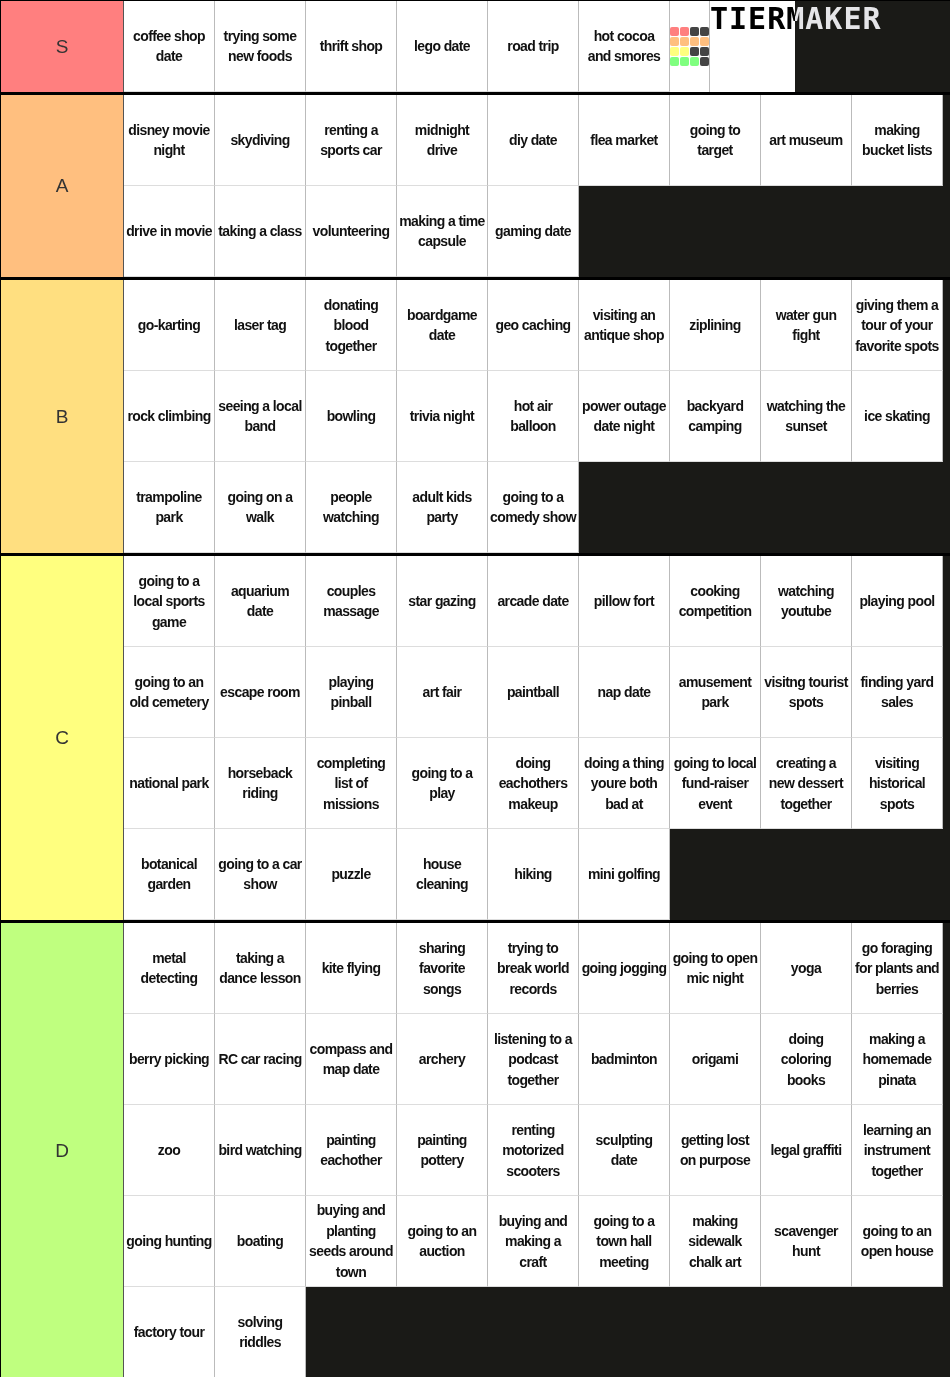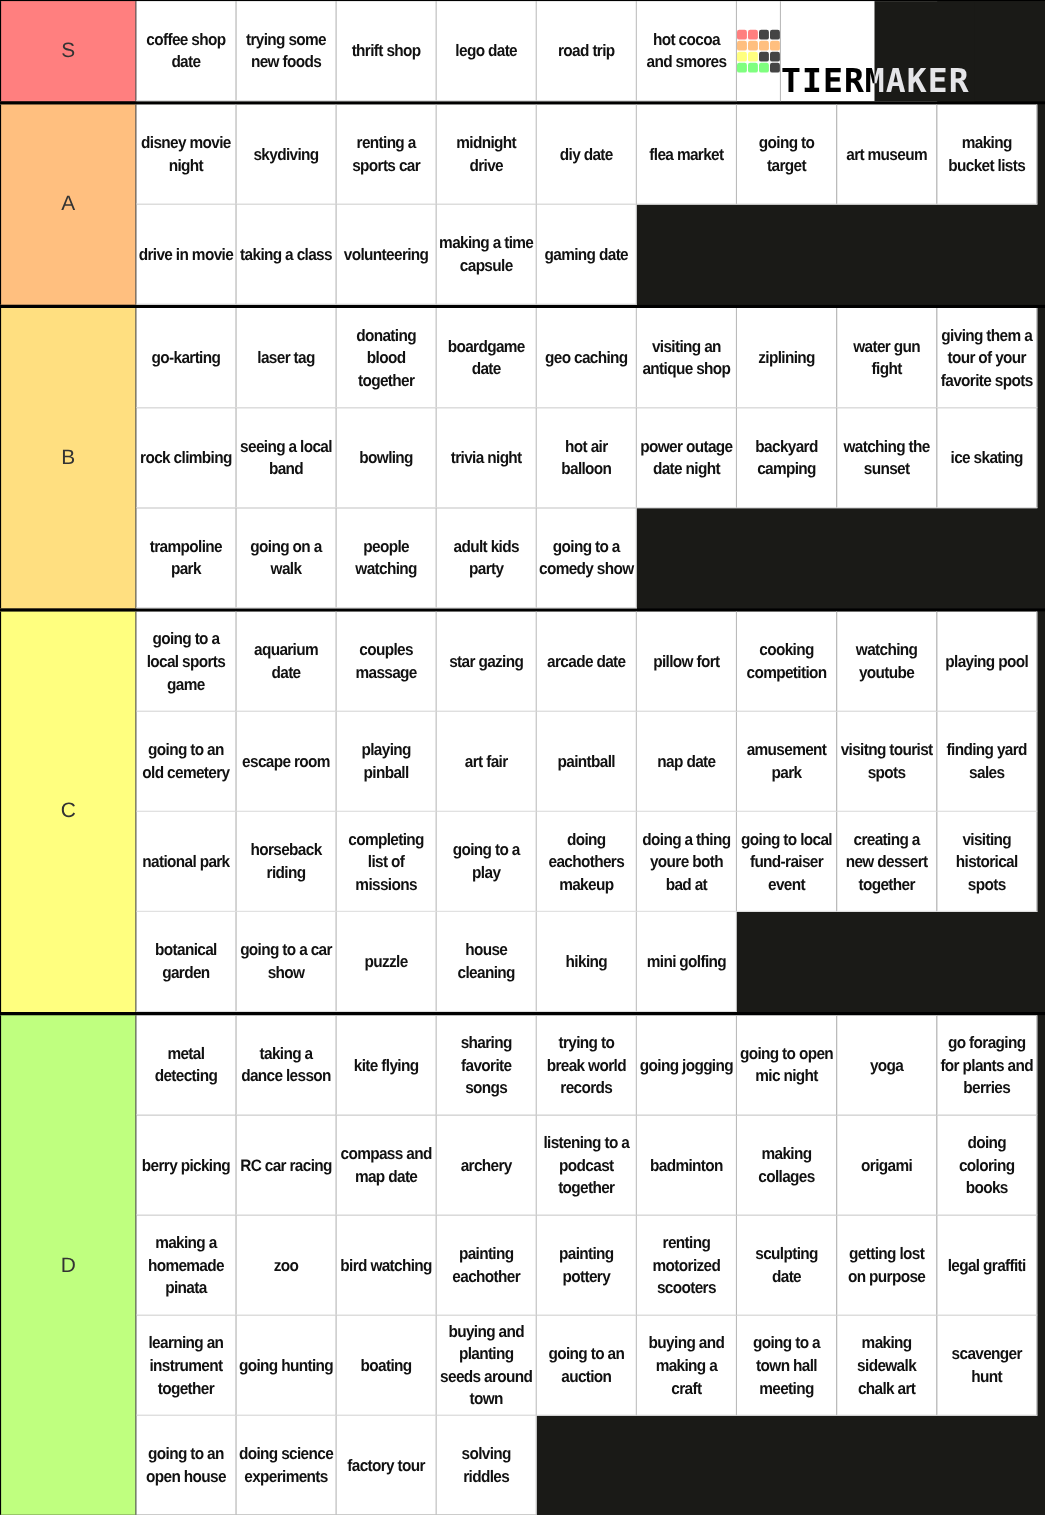--- a/index.html
+++ b/index.html
@@ -50,21 +50,21 @@
     width: 182px; height: 91px; display: flex; background: #fff;
     box-sizing: border-box;
   }
   .logo-icon-box {
     width: 91px; height: 91px; display: flex; align-items: center; justify-content: center;
     border-right: 1px solid #bbb; box-sizing: border-box;
   }
   .logo-grid { display: grid; grid-template-columns: repeat(4, 9px); gap: 1px; }
   .logo-grid i { width: 9px; height: 9px; border-radius: 2px; display: block; }
   .logo-word {
-    flex: 1; display: flex; align-items: flex-end; justify-content: flex-end;
+    flex: 1; display: flex; align-items: flex-start; justify-content: flex-end;
     position: relative;
   }
   .logo-dark {
     position: absolute; right: 0; top: 0; bottom: 0; width: 91px;
     background: #1a1a17;
   }
   .logo-text {
     position: relative; z-index: 1;
     font-family: "DejaVu Sans Mono", monospace; font-weight: bold;
     font-size: 30px; color: #fff; letter-spacing: 1px; padding-right: 4px;
@@ -391,23 +391,20 @@
         <div class="item">
           <span>archery</span>
         </div>
         <div class="item">
           <span>listening to a podcast together</span>
         </div>
         <div class="item">
           <span>badminton</span>
         </div>
         <div class="item">
-          <span>making collages</span>
-        </div>
-        <div class="item">
           <span>origami</span>
         </div>
         <div class="item">
           <span>doing coloring books</span>
         </div>
         <div class="item">
           <span>making a homemade pinata</span>
         </div>
         <div class="item">
           <span>zoo</span>
@@ -455,23 +452,20 @@
           <span>going to a town hall meeting</span>
         </div>
         <div class="item">
           <span>making sidewalk chalk art</span>
         </div>
         <div class="item">
           <span>scavenger hunt</span>
         </div>
         <div class="item">
           <span>going to an open house</span>
-        </div>
-        <div class="item">
-          <span>doing science experiments</span>
         </div>
         <div class="item">
           <span>factory tour</span>
         </div>
         <div class="item">
           <span>solving riddles</span>
         </div>
       </div>
     </div>
   </div>

